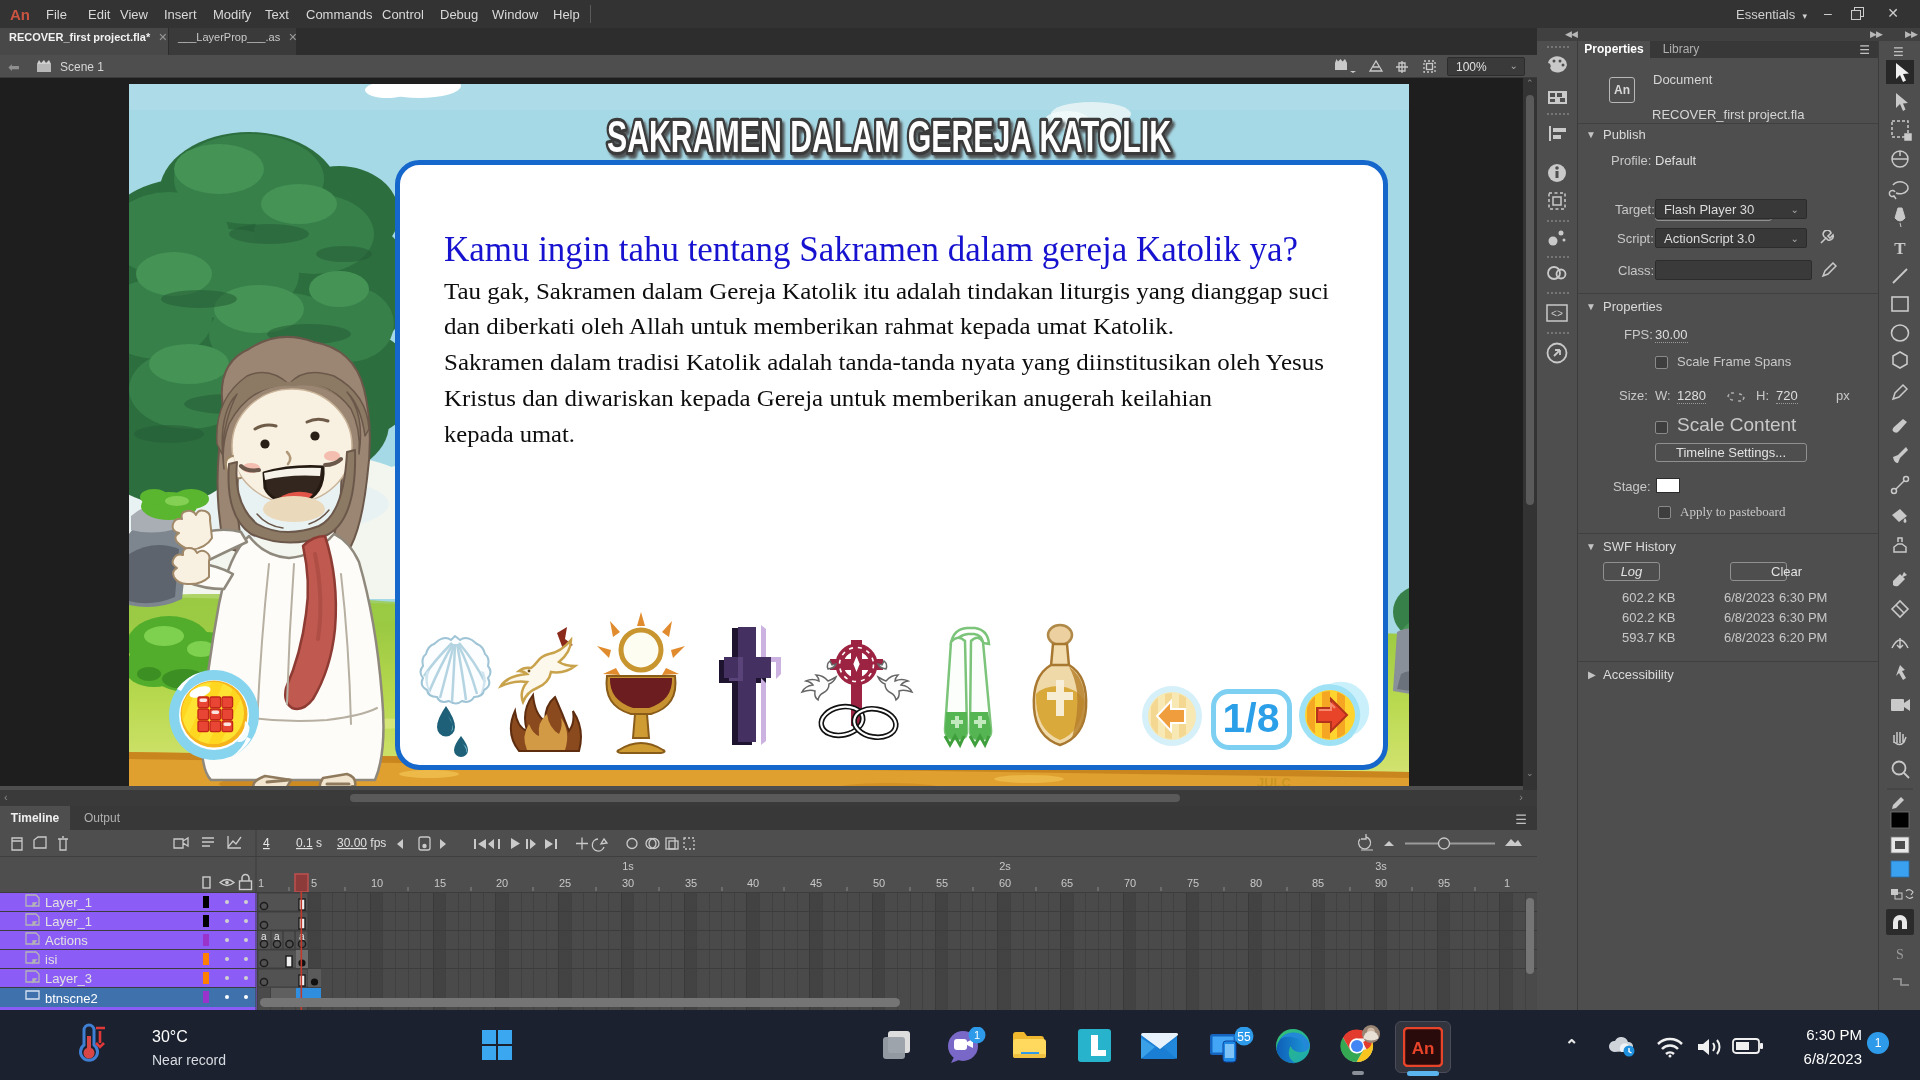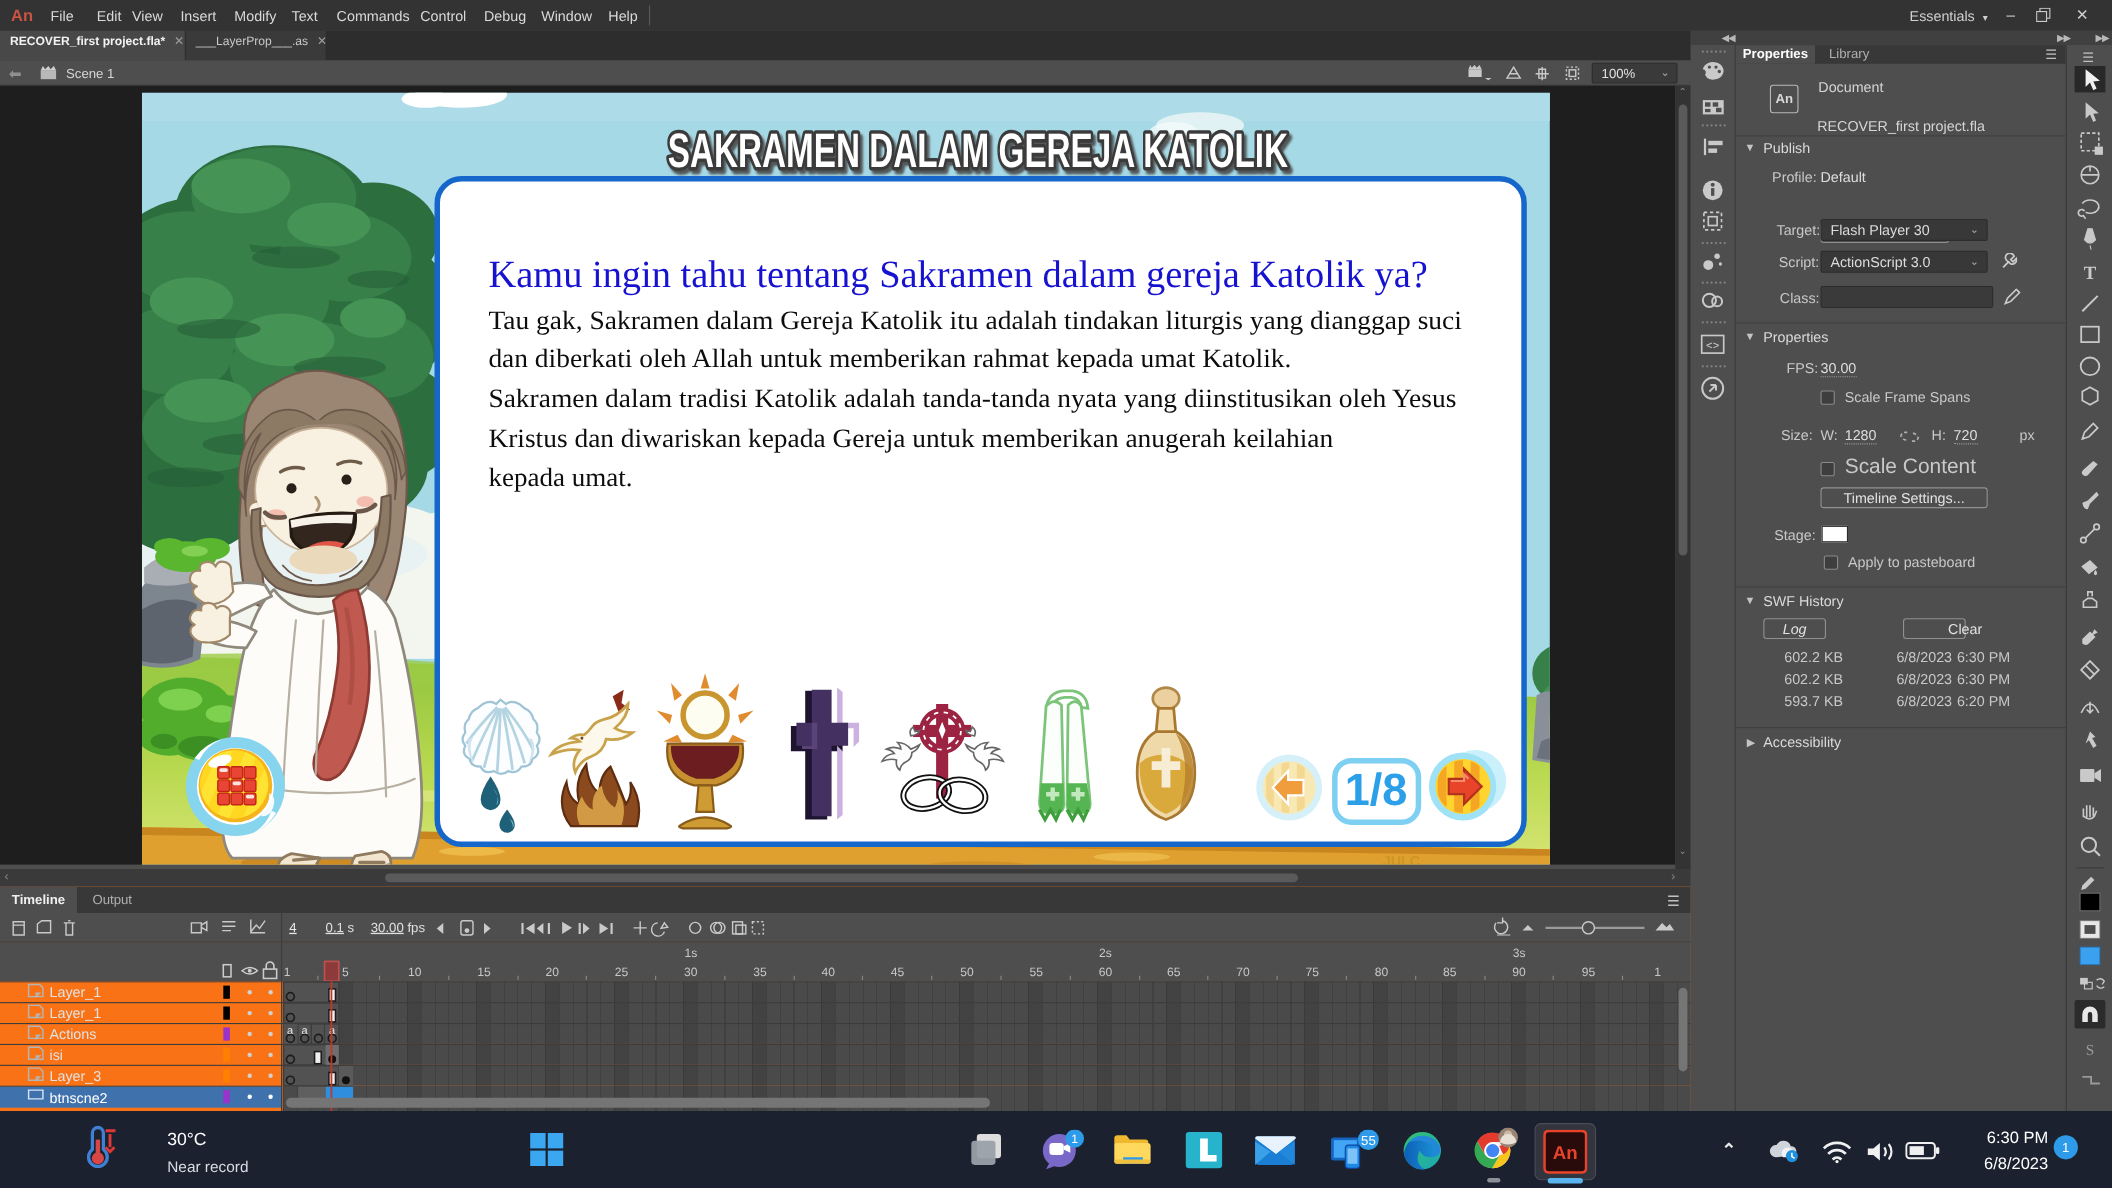--- a/index.html
+++ b/index.html
@@ -24,21 +24,21 @@
 
 
 #canvas { position:absolute; left:0; top:78px; width:1523px; height:708px; background:#1e1e1e; overflow:hidden; }
 #stagewrap { position:absolute; left:129px; top:6px; width:1280px; height:702px; overflow:hidden; }
 #vscroll { position:absolute; left:1523px; top:78px; width:14px; height:712px; background:#333333; }
 #vscroll .thumb { position:absolute; left:3px; top:17px; width:8px; height:410px; background:#5a5a5a; border-radius:4px; }
 #hscroll { position:absolute; left:0px; top:790px; width:1537px; height:16px; background:#3a3a3a; }
 #hscroll .thumb { position:absolute; left:350px; top:4px; width:830px; height:8px; background:#5a5a5a; border-radius:4px; }
 
 
-#timeline { position:absolute; left:0; top:806px; width:1537px; height:204px; background:#f97316; }
+#timeline { position:absolute; left:0; top:806px; width:1537px; height:204px; background:#8b5cf6; }
 #tltabs { position:absolute; left:0; top:0; width:1537px; height:24px; background:#383838; }
 #tltoolbar { position:absolute; left:0; top:24px; width:1537px; height:27px; background:#4e4e4e; border-bottom:1px solid #3e3e3e; }
 #tlheader { position:absolute; left:0; top:51px; width:1537px; height:35px; background:#4e4e4e; }
 #tlrows { position:absolute; left:0; top:86px; width:1537px; height:118px; }
 .frames { position:absolute; left:257px; width:1280px; height:19px;
   background-image:
     repeating-linear-gradient(90deg, rgba(0,0,0,0.13) 0 1px, transparent 1px 12.55px),
     repeating-linear-gradient(90deg, transparent 0 50.2px, rgba(0,0,0,0.10) 50.2px 62.75px);
   background-color:#4a4a4a;
 }
@@ -890,21 +890,21 @@
   <svg width="20" height="14" style="position:absolute;left:148px;top:349px;">
         <path d="M2,7 a4,4 0 0,1 4,-4 l2,0 M18,7 a4,4 0 0,1 -4,4 l-2,0 M7,10 a4,4 0 0,1 -4,-3 M13,4 a4,4 0 0,1 4,3" fill="none" stroke="#b0b0b0" stroke-width="1.5" stroke-dasharray="3 2"></path>
       </svg>
   <div class="plabel" style="left:178px;top:347px;">H:</div>
   <div class="pvalue" style="left:198px;top:347px;">720</div>
   <div class="plabel" style="left:258px;top:347px;">px</div>
   <div style="position:absolute;left:77px;top:373px;"><span class="chk"></span><span style="color:#c8c8c8;font-size:19px;margin-left:9px;vertical-align:1px;">Scale Content</span></div>
   <div class="pbtn" style="left:77px;top:402px;width:152px;height:19px;line-height:18px;">Timeline Settings...</div>
   <div class="plabel" style="left:35px;top:438px;">Stage:</div>
   <div style="position:absolute;left:78px;top:437px;width:24px;height:15px;background:#ffffff;border:1px solid #2c2c2c;"></div>
-  <div style="position:absolute;left:80px;top:462px;"><span class="chk"></span><span style="color:#c8c8c8;font-size:13px;margin-left:9px;vertical-align:1px;">Apply to pasteboard</span></div>
+  <div style="position:absolute;left:80px;top:462px;"><span class="chk"></span><span style="color:#c8c8c8;font-size:13px;margin-left:9px;vertical-align:1px;font-family:Liberation Serif, serif;">Apply to pasteboard</span></div>
   <div style="position:absolute;left:0;top:492px;width:300px;height:1px;background:#404040;"></div>
 
   <div class="plabel" style="left:8px;top:500px;color:#c4c4c4;font-size:10px;">▼</div>
   <div class="plabel" style="left:25px;top:498px;color:#dadada;">SWF History</div>
   <div class="pbtn" style="left:25px;top:521px;width:57px;height:19px;line-height:18px;font-style:italic;">Log</div>
   <div class="pbtn" style="left:152px;top:521px;width:57px;height:19px;line-height:18px;padding-left:40px;">Clear</div>
   <div class="plabel" style="left:44px;top:549px;">602.2 KB</div>
   <div class="plabel" style="left:146px;top:549px;">6/8/2023</div>
   <div class="plabel" style="left:201px;top:549px;">6:30 PM</div>
   <div class="plabel" style="left:44px;top:569px;">602.2 KB</div>

